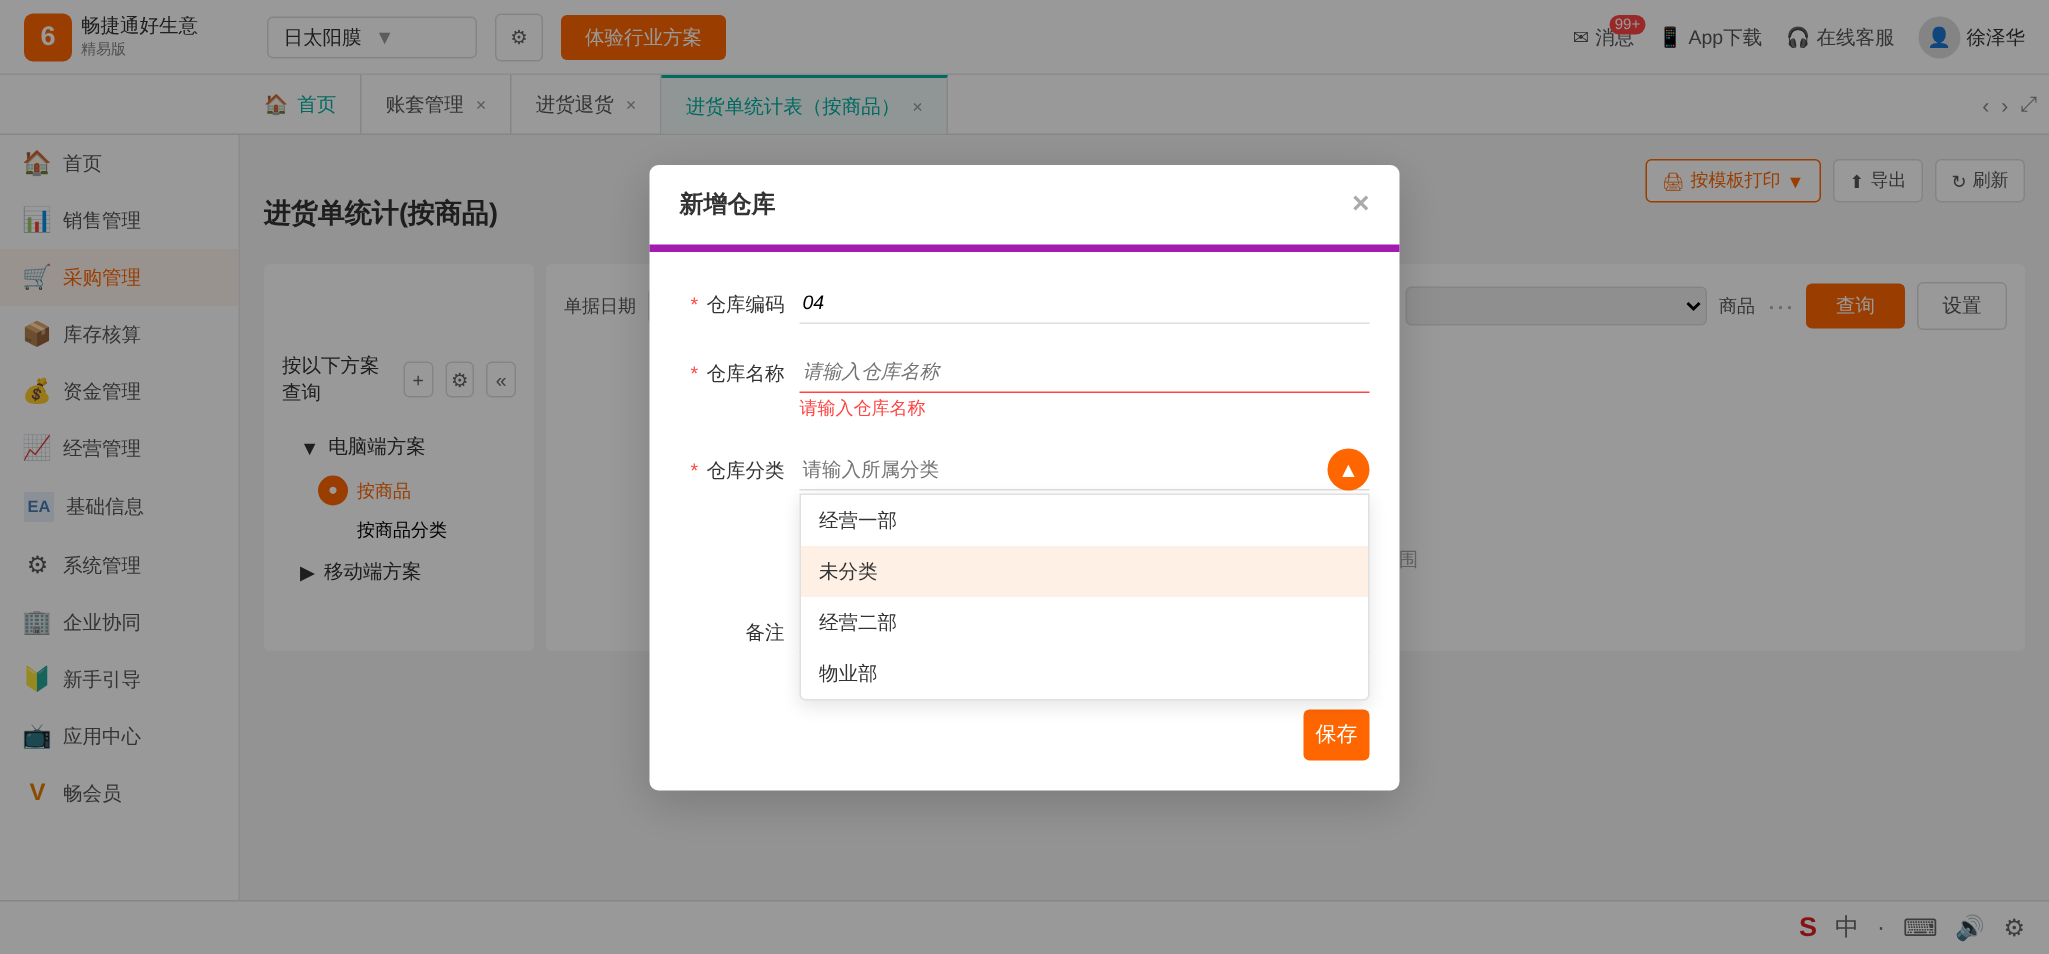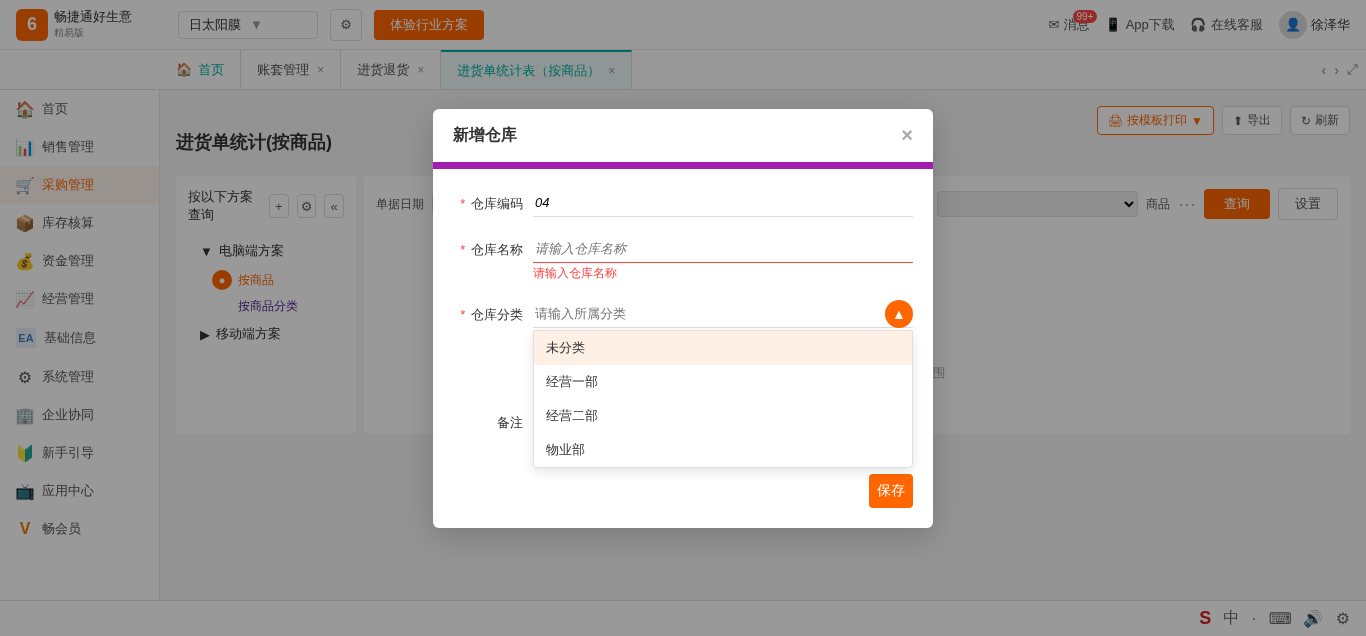--- a/index.html
+++ b/index.html
@@ -125,26 +125,26 @@
       flex: 1;
       background: #f5f5f5;
       padding: 16px;
       overflow: hidden;
       position: relative;
     }
     .page-title {
       font-size: 18px; font-weight: bold; color: #333; margin-bottom: 12px; margin-top: 24px;
     }
     .query-header {
-      display: flex; align-items: center; gap: 8px; margin-bottom: 8px;
+      display: flex; align-items: center; gap: 8px; margin-bottom: 8px; margin-top: 47px;
     }
     .btn-add { width: 24px; height: 24px; border: 1px solid #ddd; border-radius: 4px; cursor: pointer; display: flex; align-items: center; justify-content: center; color: #666; }
     .scheme-section { padding: 4px 0; }
     .scheme-item { padding: 6px 12px; cursor: pointer; display: flex; align-items: center; gap: 6px; }
-    .scheme-sub { padding: 4px 24px; cursor: pointer; display: flex; align-items: center; gap: 6px; color: #4c1d95; font-size: 12px; }
+    .scheme-sub { padding: 4px 24px; cursor: pointer; display: flex; align-items: center; gap: 6px; color: #000000; font-size: 12px; }
     .scheme-sub.active { color: #ff6600; }
     .scheme-badge {
       width: 20px; height: 20px; border-radius: 50%;
       background: #ff6600; color: #fff;
       display: flex; align-items: center; justify-content: center;
       font-size: 11px;
     }
     .page-toolbar {
       position: absolute; top: 16px; right: 16px;
       display: flex; align-items: center; gap: 8px;
@@ -200,21 +200,21 @@
       background: #fff;
       border-radius: 6px;
       width: 500px;
       padding: 0;
       box-shadow: 0 8px 32px rgba(0,0,0,0.18);
       position: relative;
     }
     .modal-header {
       padding: 16px 20px;
       font-size: 16px; font-weight: bold; color: #333;
-      border-bottom: 7px solid #a21caf;
+      border-bottom: 5px solid #a21caf;
       display: flex; align-items: center; justify-content: space-between;
     }
     .modal-close {
       cursor: pointer; color: #aaa; font-size: 20px; line-height: 1;
     }
     .modal-body { padding: 20px 20px 8px; }
     .modal-footer { padding: 12px 20px 20px; display: flex; justify-content: flex-end; gap: 8px; }
     .form-row {
       display: flex; align-items: flex-start; margin-bottom: 18px; position: relative;
     }
@@ -522,22 +522,22 @@
           <span class="required-star">*</span>
           <span>仓库分类</span>
         </div>
         <div class="form-control" style="position:relative;">
           <div class="category-input-wrapper">
             <input class="category-input" type="text" placeholder="请输入所属分类" style="">
             <div class="chevron-up">▲</div>
           </div>
 
           <div class="dropdown-list">
+            <div class="dropdown-item">经营一部</div>
             <div class="dropdown-item selected">未分类</div>
-            <div class="dropdown-item">经营一部</div>
             <div class="dropdown-item">经营二部</div>
             <div class="dropdown-item">物业部</div>
           </div>
         </div>
       </div>
 
       <div class="form-row" style="margin-top:80px;">
         <div class="form-label">
           <span>备注</span>
         </div>

